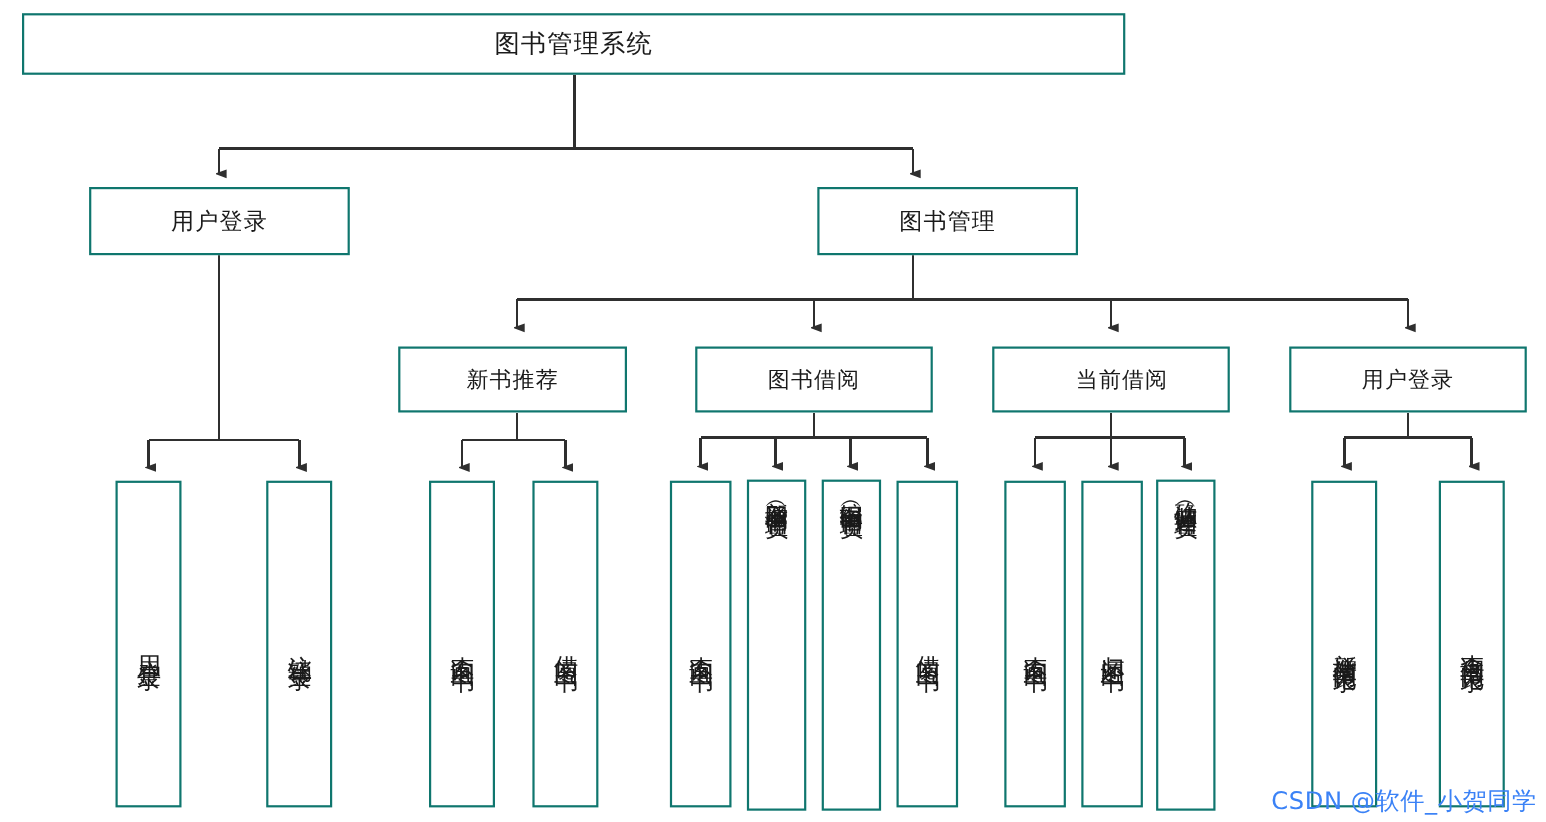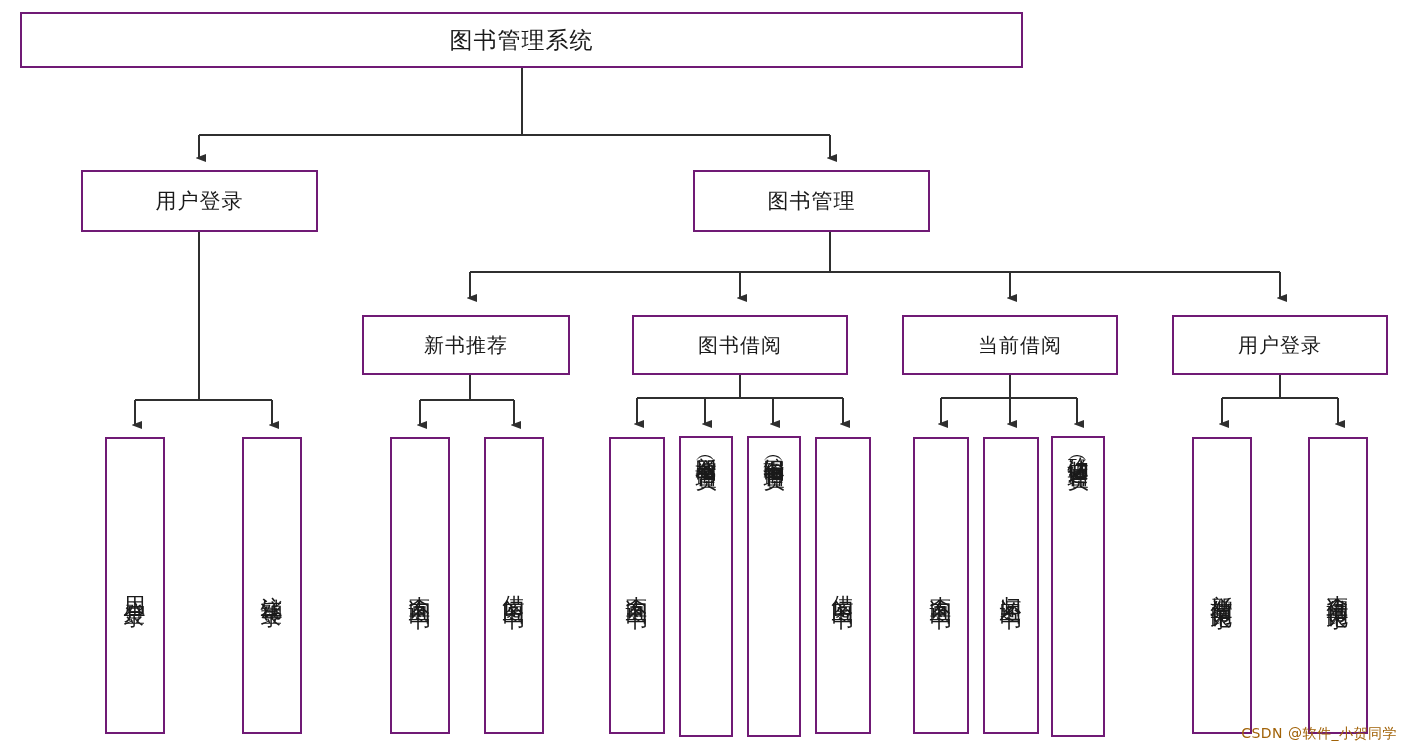--- a/index.html
+++ b/index.html
@@ -22,21 +22,21 @@
     left:0; top:0;
     width:1405px;
     height:747px;
     pointer-events:none;
   }
   
   .node{
     position:absolute;
     box-sizing:border-box;
     background:#ffffff;
-    border:2px solid #701a75;
+    border:2px solid #0f766e;
     display:flex;
     align-items:center;
     justify-content:center;
     text-align:center;
     color:#1a1a1a;
   }
   .node.root{
     border-width:2px;
   }
   .node-label{
@@ -66,22 +66,22 @@
   .leaf.tall{padding-top:2px;}
   .leaf.tall .node-label{font-size:21px;letter-spacing:2px;}
   .leaf.mid .node-label{font-size:22px;letter-spacing:3px;}
   
   .leaf.center{align-items:center;padding-top:0;}
   
   #watermark{
     position:absolute;
     right:8px;
     bottom:4px;
-    font-size:14px;
-    color:#a16207;
+    font-size:22px;
+    color:#3b82f6;
     letter-spacing:0.5px;
     white-space:nowrap;
     user-select:none;
   }
 </style>
 </head>
 <body>
 
 <div id="diagram">
 
@@ -135,21 +135,21 @@
     </g>
   </svg>
 
   <div class="node root lvl0" style="left:20px;top:12px;width:1003px;height:56px;">
     <span class="node-label">图书管理系统</span>
   </div>
 
   <div class="node lvl1" style="left:81px;top:170px;width:237px;height:62px;">
     <span class="node-label">用户登录</span>
   </div>
-  <div class="node lvl1" style="left:693px;top:170px;width:237px;height:62px;">
+  <div class="node lvl1" style="left:743px;top:170px;width:237px;height:62px;">
     <span class="node-label">图书管理</span>
   </div>
 
   <div class="node lvl2" style="left:362px;top:315px;width:208px;height:60px;">
     <span class="node-label">新书推荐</span>
   </div>
   <div class="node lvl2" style="left:632px;top:315px;width:216px;height:60px;">
     <span class="node-label">图书借阅</span>
   </div>
   <div class="node lvl2" style="left:902px;top:315px;width:216px;height:60px;padding-left:20px;">

